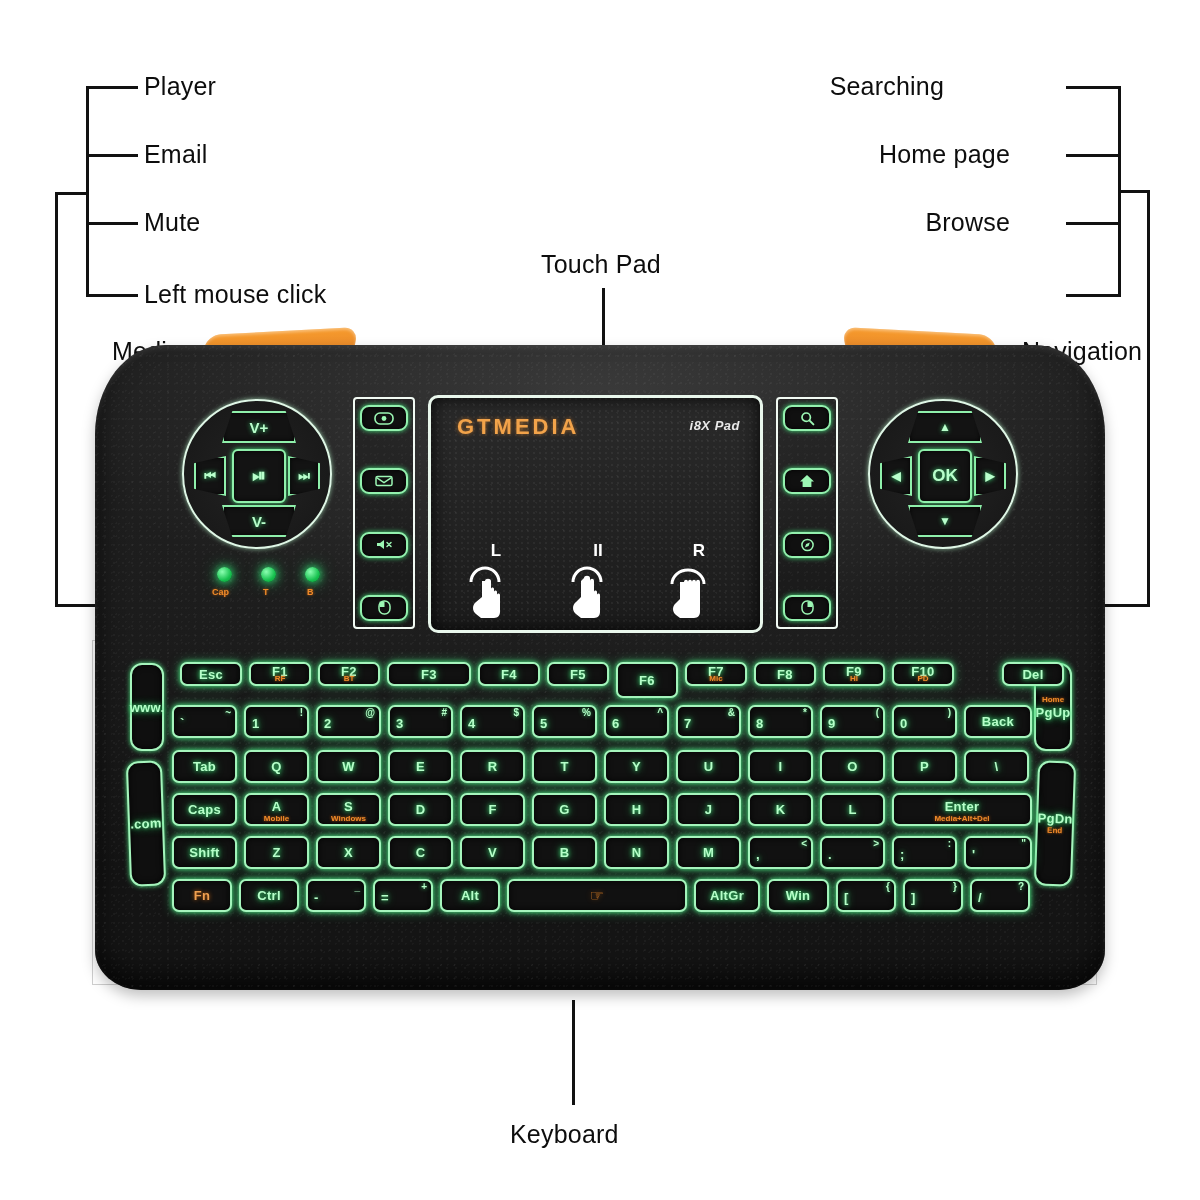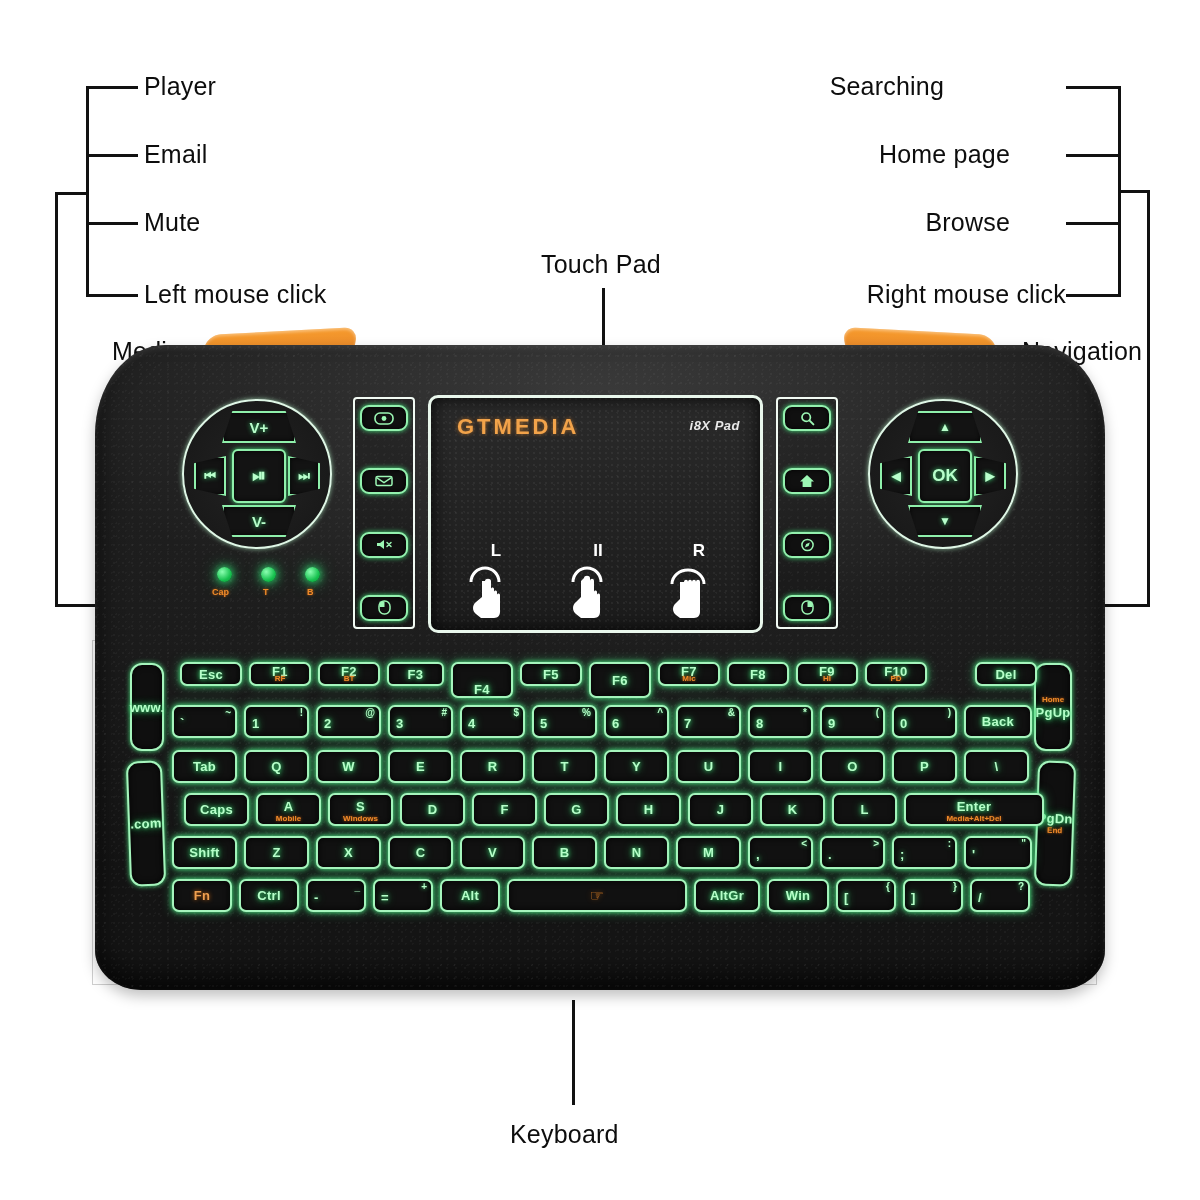--- a/index.html
+++ b/index.html
@@ -215,21 +215,20 @@
   <div class="ln h" style="left:55px;  top:192px; width:34px;"></div>
   <div class="ln v" style="left:55px;  top:192px; height:415px;"></div>
   <div class="ln h" style="left:55px;  top:604px; width:163px;"></div>
 
   <div class="ln h" style="left:196px; top:351px; width:90px;"></div>
   <div class="ln v" style="left:283px; top:351px; height:58px;"></div>
 
   <div class="callout r" style="right:256px; top:72px;">Searching</div>
   <div class="callout r" style="right:190px; top:140px;">Home page</div>
   <div class="callout r" style="right:190px; top:208px;">Browse</div>
-  <div class="callout r" style="right:134px; top:280px;">Right mouse click</div>
   <div class="callout" style="left:1022px; top:337px;">Navigation</div>
 
   <div class="ln h" style="left:1066px; top:86px;  width:54px;"></div>
   <div class="ln h" style="left:1066px; top:154px; width:54px;"></div>
   <div class="ln h" style="left:1066px; top:222px; width:54px;"></div>
   <div class="ln h" style="left:1066px; top:294px; width:54px;"></div>
   <div class="ln v" style="left:1118px; top:86px;  height:211px;"></div>
   <div class="ln h" style="left:1118px; top:190px; width:32px;"></div>
   <div class="ln v" style="left:1147px; top:190px; height:417px;"></div>
   <div class="ln h" style="left:985px;  top:604px; width:165px;"></div>
@@ -416,24 +415,24 @@
             <span class="klbl">Esc</span>
           </div>
           <div class="gkey" style="width: 62px; height: 24px;">
             <span class="klbl" style="transform: translateY(-3px);">F1</span>
             <span class="ksub">RF</span>
           </div>
           <div class="gkey" style="width: 62px; height: 24px;">
             <span class="klbl" style="transform: translateY(-3px);">F2</span>
             <span class="ksub">BT</span>
           </div>
-          <div class="gkey" style="width: 57px; height: 24px; border-radius: 6px;">
+          <div class="gkey" style="width: 84px; height: 24px;">
             <span class="klbl">F3</span>
           </div>
-          <div class="gkey" style="width: 62px; height: 36px; align-items: flex-end;">
+          <div class="gkey" style="width: 62px; height: 24px;">
             <span class="klbl">F4</span>
           </div>
           <div class="gkey" style="width: 62px; height: 24px;">
             <span class="klbl">F5</span>
           </div>
           <div class="gkey" style="width: 62px; height: 36px;">
             <span class="klbl">F6</span>
           </div>
           <div class="gkey" style="width: 62px; height: 24px;">
             <span class="klbl" style="transform: translateY(-3px);">F7</span>
@@ -537,21 +536,21 @@
             <span class="klbl">O</span>
           </div>
           <div class="gkey" style="width: 65px; height: 33px;">
             <span class="klbl">P</span>
           </div>
           <div class="gkey" style="width: 65px; height: 33px;">
             <span class="klbl">\</span>
           </div>
         </div>
 
-      <div class="krow" id="row-home" style="left:89px; top:148px;">
+      <div class="krow" id="row-home" style="left:77px; top:148px;">
           <div class="gkey" style="width: 65px; height: 33px;">
             <span class="klbl">Caps</span>
           </div>
           <div class="gkey" style="width: 65px; height: 33px;">
             <span class="klbl" style="transform: translateY(-3px);">A</span>
             <span class="ksub">Mobile</span>
           </div>
           <div class="gkey" style="width: 65px; height: 33px;">
             <span class="klbl" style="transform: translateY(-3px);">S</span>
             <span class="ksub">Windows</span>

